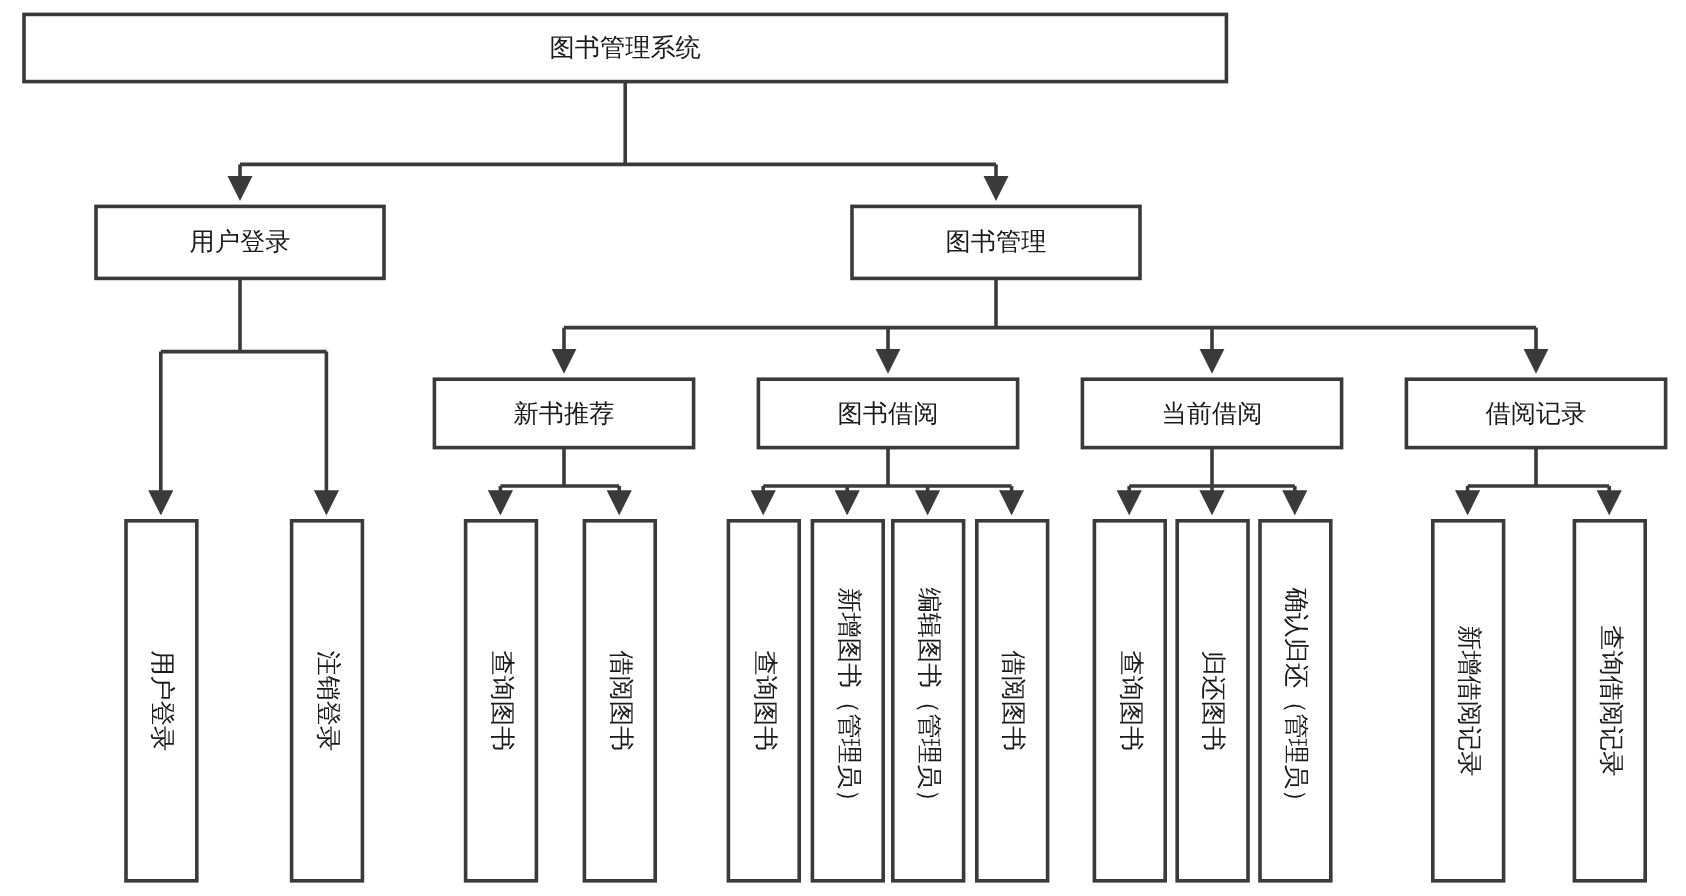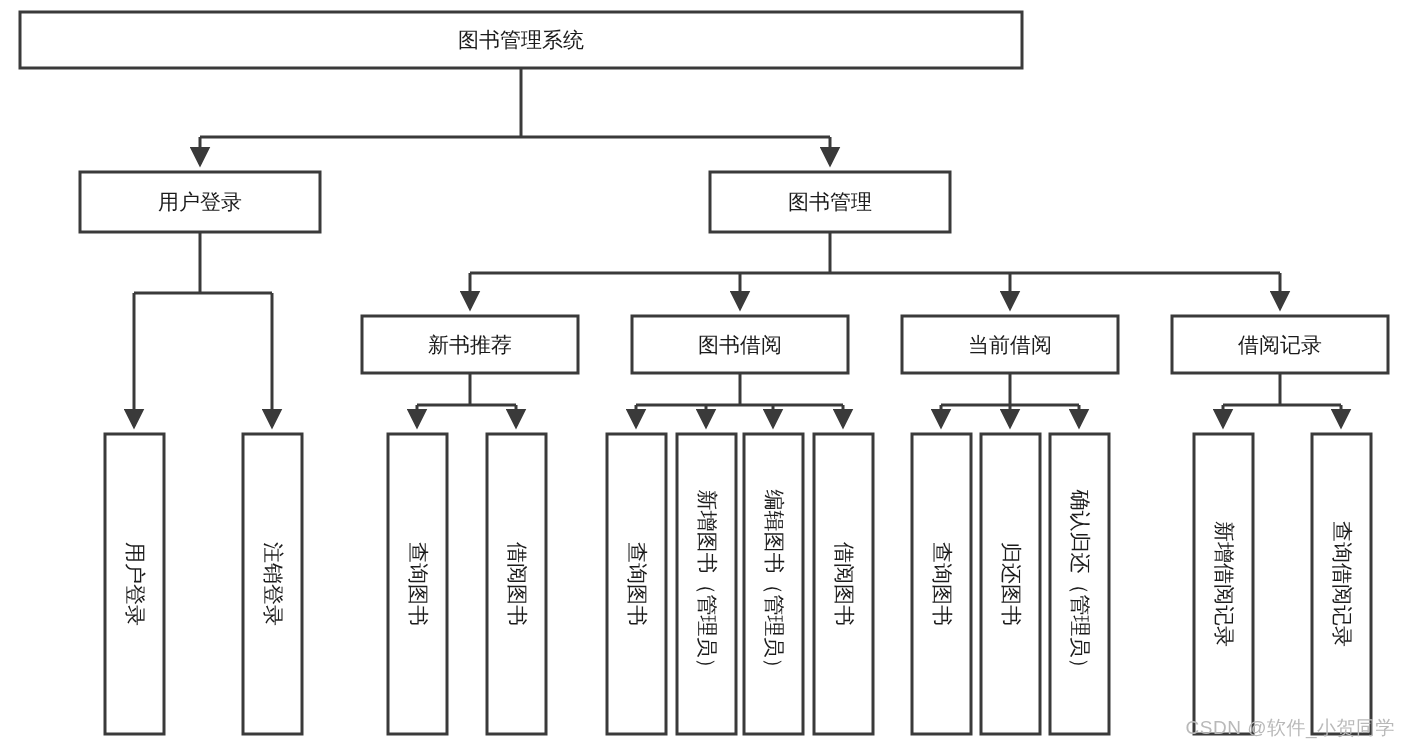--- a/index.html
+++ b/index.html
@@ -231,15 +231,14 @@
       <text class="node-label-v" transform="translate(1223,584) rotate(90)" x="0" y="0">新增借阅记录</text>
     </g>
 
     <g>
       <rect class="node-rect" x="1312" y="434" width="59" height="300"></rect>
       <text class="node-label-v" transform="translate(1341,584) rotate(90)" x="0" y="0">查询借阅记录</text>
     </g>
 
   </svg>
 
-  <div class="watermark-text">CSDN @软件_小贺同学</div>
 
 </div>
 
 </body></html>

